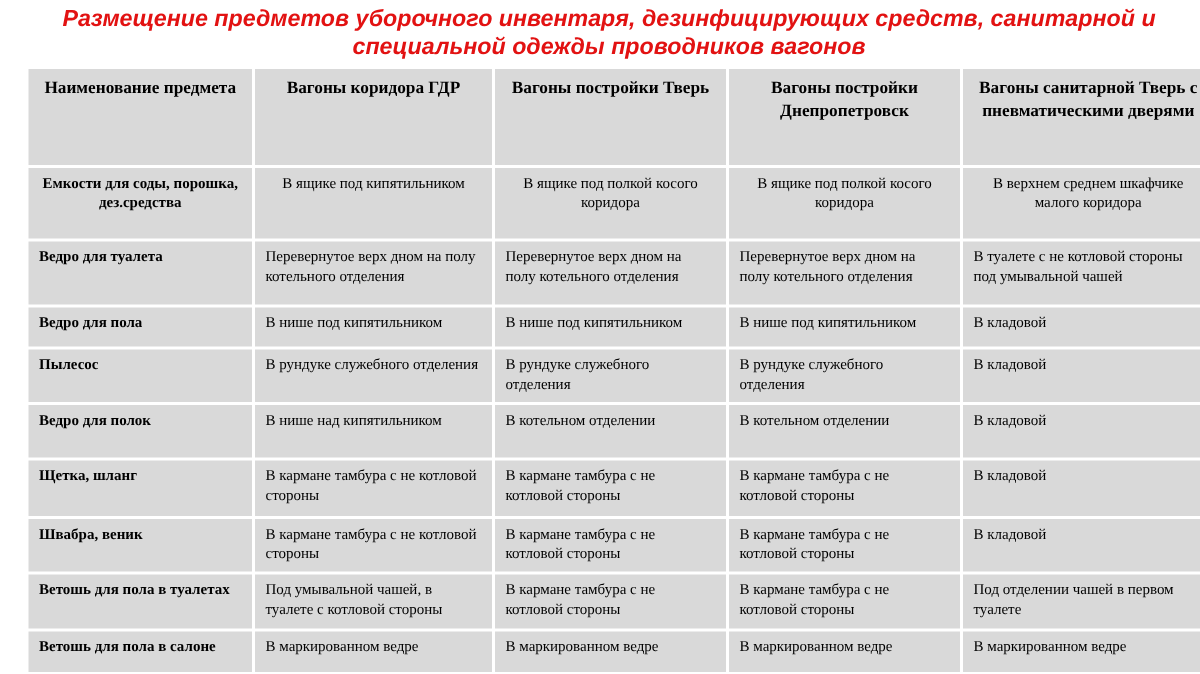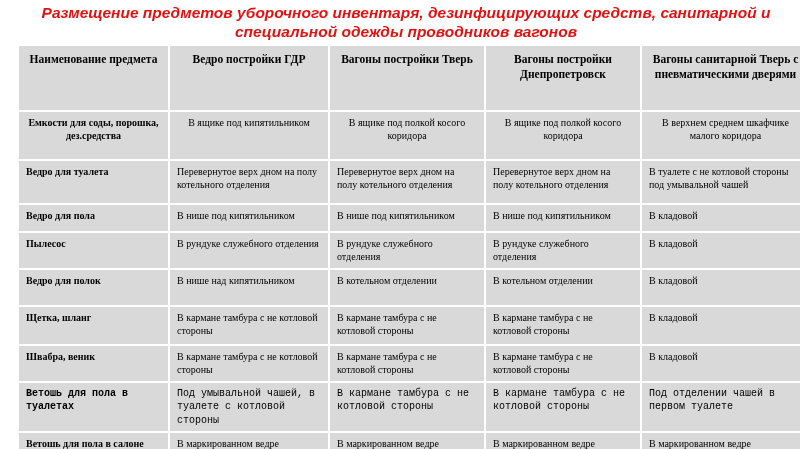--- a/index.html
+++ b/index.html
@@ -64,41 +64,41 @@
     font-size: 10px;
   }
   
   tbody tr:nth-child(1) td { height: 47px; text-align: center; }
   tbody tr:nth-child(2) td { height: 42px; }
   tbody tr:nth-child(3) td { height: 26px; }
   tbody tr:nth-child(4) td { height: 27px; }
   tbody tr:nth-child(5) td { height: 35px; }
   tbody tr:nth-child(6) td { height: 37px; }
   tbody tr:nth-child(7) td { height: 35px; }
-  tbody tr:nth-child(8) td { height: 36px; font-family: Liberation Mono, monospace; }
+  tbody tr:nth-child(8) td { height: 36px; }
   tbody tr:nth-child(9) td { height: 27px; }
 </style>
 </head>
 <body>
 
 <div class="slide">
   <div class="title">Размещение предметов уборочного инвентаря, дезинфицирующих средств, санитарной и специальной одежды проводников вагонов</div>
 
   <table class="placement">
     <colgroup>
       <col class="c1">
         <col class="c2">
         <col class="c3">
         <col class="c4">
         <col class="c5">
     </colgroup>
     <thead>
       <tr>
           <th>Наименование предмета</th>
-          <th>Ведро постройки ГДР</th>
+          <th>Вагоны коридора ГДР</th>
           <th>Вагоны постройки Тверь</th>
           <th>Вагоны постройки Днепропетровск</th>
           <th>Вагоны санитарной Тверь с пневматическими дверями</th>
         </tr>
     </thead>
     <tbody>
         <tr>
           <td class="item">Емкости для соды, порошка, дез.средства</td>
           <td>В ящике под кипятильником</td>
           <td>В ящике под полкой косого коридора</td>

